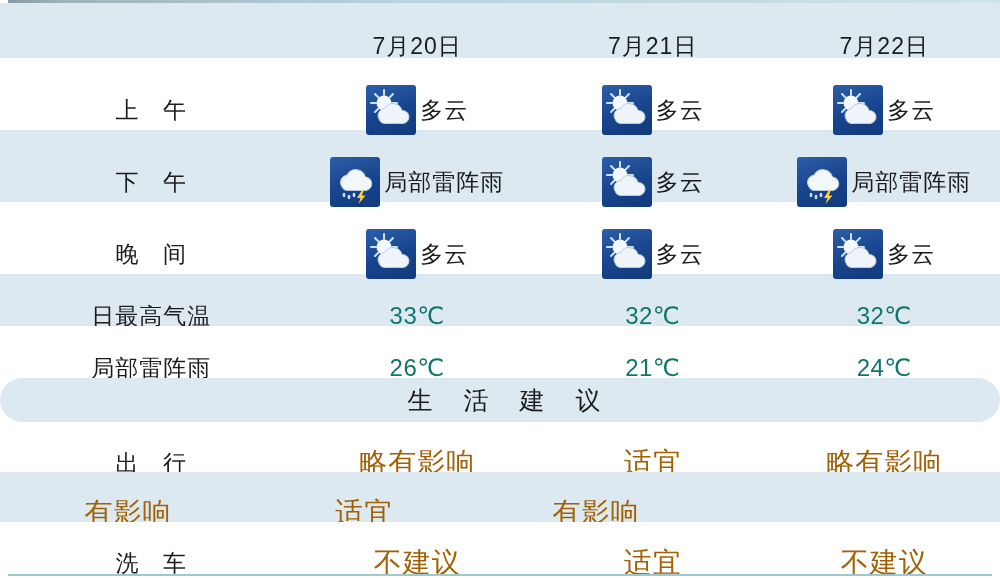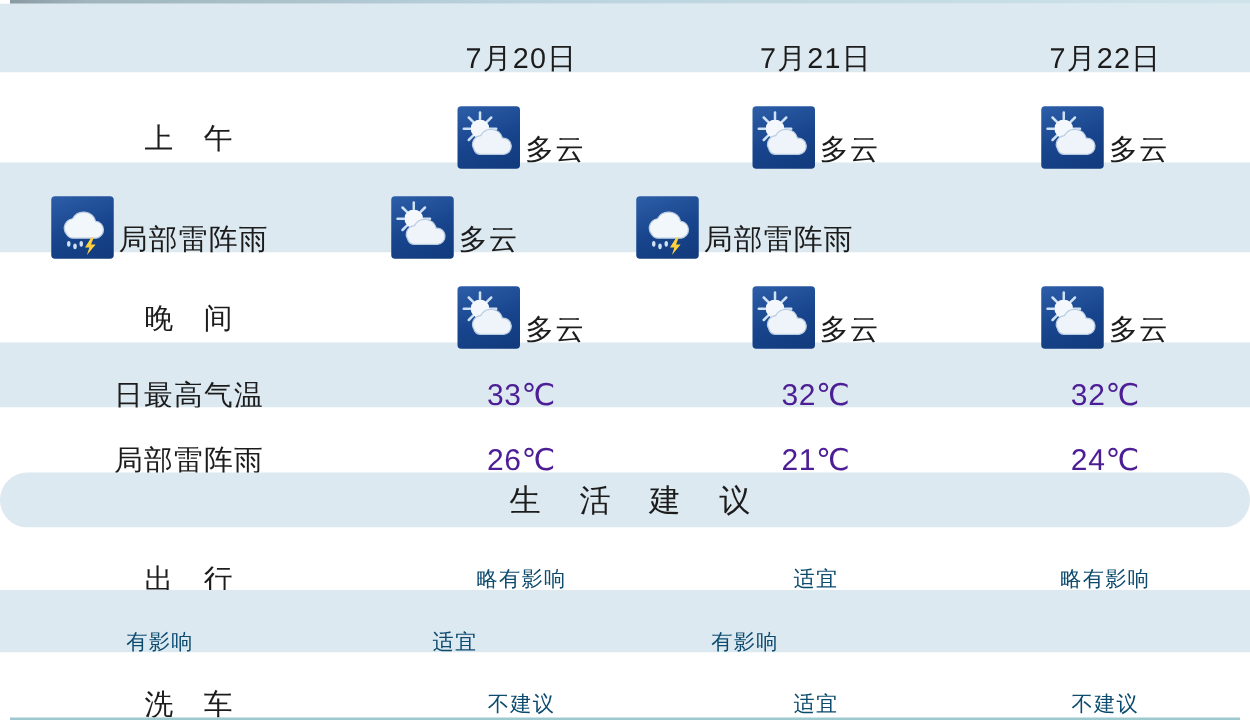--- a/index.html
+++ b/index.html
@@ -95,50 +95,50 @@
   .label-text {
     font-size: 23px;
     color: #1c1c1c;
     letter-spacing: 9px;
     text-indent: 9px;
   }
   .label-text.tight { letter-spacing: 1px; text-indent: 1px; }
 
   .cond {
     display: flex;
-    align-items: flex-end;
+    align-items: center;
     gap: 4px;
     font-family: Liberation Mono, monospace;
   }
   .cond-text {
     font-size: 23px;
     color: #1c1c1c;
     letter-spacing: 1px;
     white-space: nowrap;
   }
 
   .temp-text {
     font-size: 24px;
-    color: #4c1d95;
+    color: #0f766e;
     letter-spacing: 0.5px;
     text-align: right;
   }
 
   .section-title {
     width: 100%;
     text-align: center;
     font-size: 25px;
     color: #1c1c1c;
     letter-spacing: 12px;
     text-indent: 12px;
   }
 
   .advice-text {
-    font-size: 17px;
-    color: #0c4a6e;
+    font-size: 28px;
+    color: #a16207;
     letter-spacing: 1px;
   }
 
   
   .wicon {
     position: relative;
     width: 50px;
     height: 50px;
     border-radius: 3px;
     background: linear-gradient(160deg, #2d5ea8 0%, #17448c 55%, #123a7c 100%);
@@ -226,20 +226,23 @@
               <circle cx="18" cy="18" r="7.5" fill="#f4f8fc"></circle>
               <path d="M13 34 a7 7 0 0 1 5.5 -10.5 a9.5 9.5 0 0 1 17.5 2 a6.5 6.5 0 0 1 1 13 H18 a6 6 0 0 1 -5 -4.5 z" fill="#eef4fa" stroke="#b8cbe0" stroke-width="1"></path>
             </svg>
           </div>
           <span class="cond-text">多云</span>
         </div>
       </div>
     </div>
 
     <div class="row row-period shade">
+      <div class="cell col-label">
+        <span class="label-text">下 午</span>
+      </div>
       <div class="cell col-day c1">
         <div class="cond">
           <div class="wicon">
             <svg viewBox="0 0 50 50" aria-hidden="true">
               <path d="M12 30 a7.5 7.5 0 0 1 5 -12 a10 10 0 0 1 18.5 2 a6.8 6.8 0 0 1 0.5 13.5 H18.5 a6.5 6.5 0 0 1 -6.5 -3.5 z" fill="#f2f7fc" stroke="#b8cbe0" stroke-width="1"></path>
               <g fill="#cfe2f5">
                 <ellipse cx="14" cy="38" rx="1.4" ry="2.3"></ellipse>
                 <ellipse cx="19" cy="40" rx="1.4" ry="2.3"></ellipse>
                 <ellipse cx="24" cy="38" rx="1.4" ry="2.3"></ellipse>
               </g>

